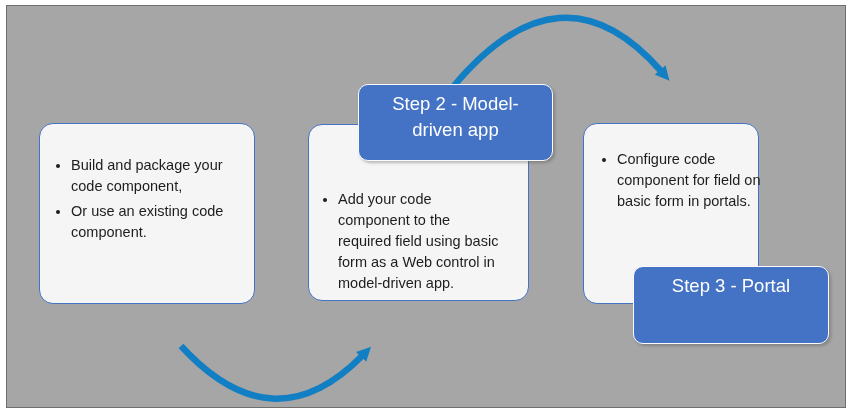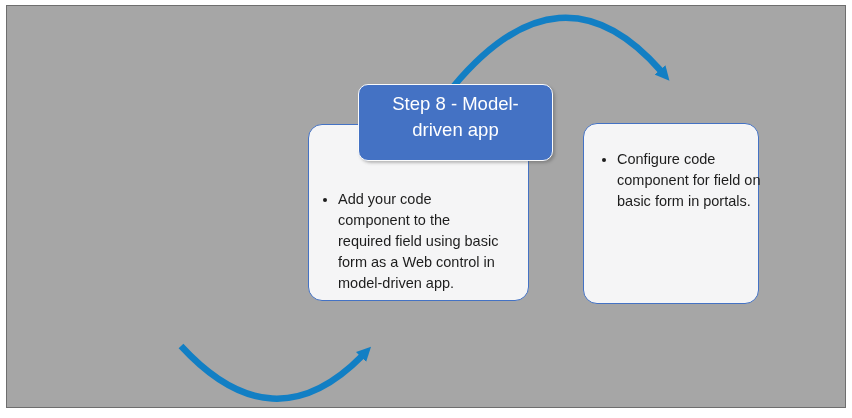--- a/index.html
+++ b/index.html
@@ -67,20 +67,26 @@
     width: 852px; height: 418px;
     pointer-events: none;
   }
 </style>
 </head>
 <body>
 
 <div class="stage">
   <div class="panel">
 
+    <div class="card card-1" style="left:32px; top:117px;">
+      <ul>
+        <li>Build and package your code component,</li>
+        <li>Or use an existing code component.</li>
+      </ul>
+    </div>
 
     <div class="card card-2" style="left:301px; top:118px;padding-left:16px;">
       <ul>
         <li>Add your code component to the required field using basic form as a Web control in model-driven app.</li>
       </ul>
     </div>
 
     <div class="card card-3" style="left:576px; top:117px;">
       <ul>
         <li>Configure code component for field on basic form in portals.</li>
@@ -91,17 +97,20 @@
       <defs>
         <marker id="ah" viewBox="0 0 10 10" refX="1" refY="5" markerWidth="2.2" markerHeight="2.2" orient="auto">
           <path d="M0,0 L10,5 L0,10 Z" fill="#127FC4"></path>
         </marker>
       </defs>
       <path d="M 452 86 Q 560 -44 660 70" fill="none" stroke="#127FC4" stroke-width="6.5" marker-end="url(#ah)"></path>
       <path d="M 180 345 Q 272 445 361 355" fill="none" stroke="#127FC4" stroke-width="6.5" marker-end="url(#ah)"></path>
     </svg>
 
     <div class="step-box step-box-2" style="left:351px; top:78px;">
-      <span>Step 8 - Model-driven app</span>
+      <span>Step 2 - Model-driven app</span>
+    </div>
+    <div class="step-box step-box-3" style="left:626px; top:260px;">
+      <span>Step 3 - Portal</span>
     </div>
 
   </div>
 </div>
 
 </body></html>

